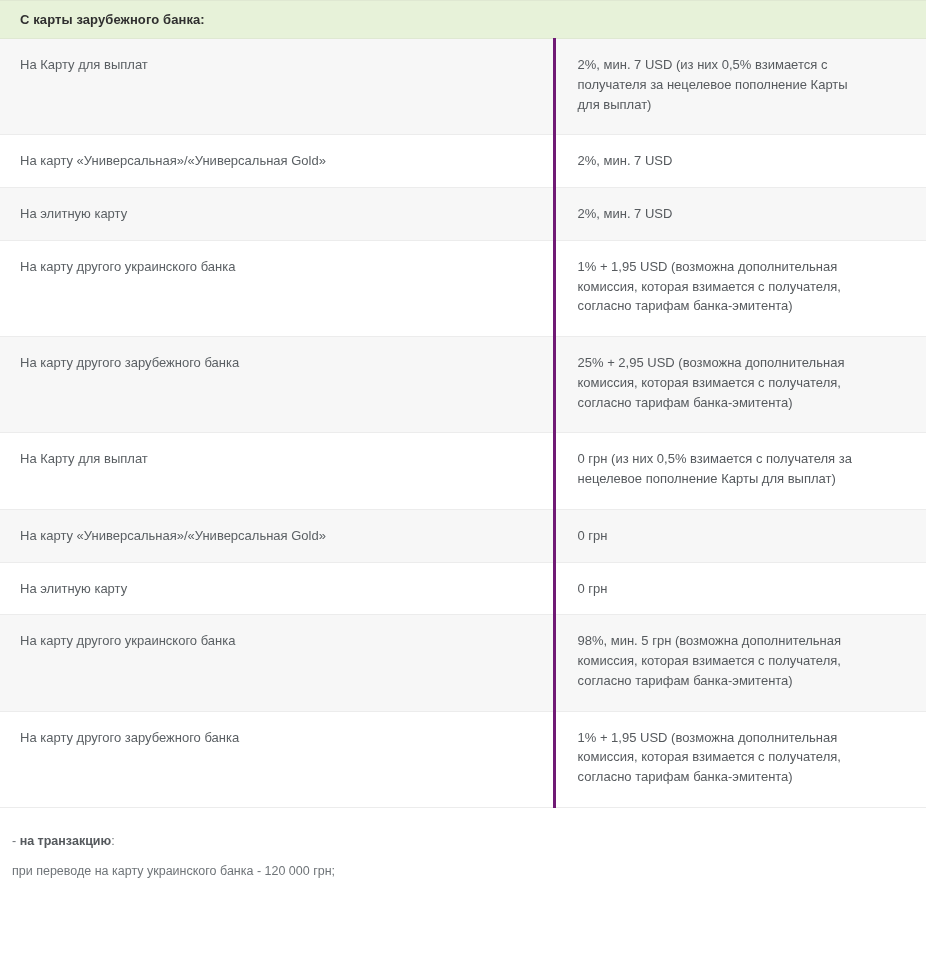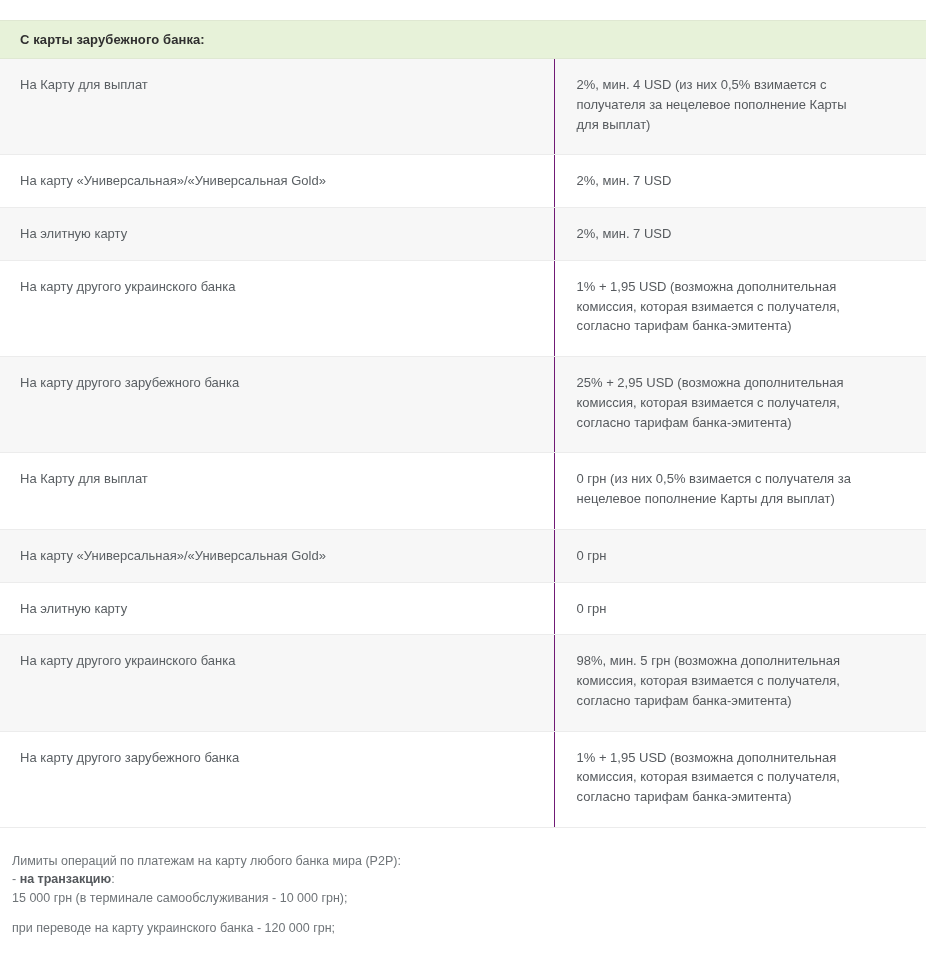--- a/index.html
+++ b/index.html
@@ -22,21 +22,20 @@
     box-sizing: border-box;
   }
 
   
   .tariff-table {
     width: 926px;
     border-collapse: collapse;
     table-layout: fixed;
     border-top: 1px solid #e2e2e2;
     border-bottom: 1px solid #e2e2e2;
-    margin-top: 20px;
   }
 
   .tariff-table col.col-label { width: 554px; }
   .tariff-table col.col-value { width: 372px; }
 
   .tariff-table tr.section-row td {
     background: #e7f2d9;
     border-top: 1px solid #dfe8d2;
     border-bottom: 1px solid #dfe8d2;
     padding: 11px 0 11px 20px;
@@ -49,21 +48,21 @@
   .tariff-table tr.data-row td {
     padding: 16px 18px 16px 20px;
     font-size: 13px;
     line-height: 1.52;
     color: #565a5e;
     vertical-align: top;
     border-bottom: 1px solid #ececec;
   }
 
   .tariff-table tr.data-row td.cell-label {
-    border-right: 1px solid #701a75;
+    border-right: 3px solid #701a75;
     color: #5a5f63;
   }
 
   .tariff-table tr.data-row.odd td {
     background: #f7f7f7;
   }
   .tariff-table tr.data-row.even td {
     background: #ffffff;
   }
 
@@ -97,21 +96,21 @@
       <col class="col-value">
     </colgroup>
     <tbody>
 
       <tr class="section-row">
         <td colspan="2">С карты зарубежного банка:</td>
       </tr>
 
       <tr class="data-row odd tall">
         <td class="cell-label">На Карту для выплат</td>
-        <td class="cell-value">2%, мин. 4 USD (из них 0,5% взимается с получателя за нецелевое пополнение Карты для выплат)</td>
+        <td class="cell-value">2%, мин. 7 USD (из них 0,5% взимается с получателя за нецелевое пополнение Карты для выплат)</td>
       </tr>
 
       <tr class="data-row even">
         <td class="cell-label">На карту «Универсальная»/«Универсальная Gold»</td>
         <td class="cell-value">2%, мин. 7 USD</td>
       </tr>
 
       <tr class="data-row odd">
         <td class="cell-label">На элитную карту</td>
         <td class="cell-value">2%, мин. 7 USD</td>
@@ -150,23 +149,21 @@
 
       <tr class="data-row even tall">
         <td class="cell-label">На карту другого зарубежного банка</td>
         <td class="cell-value">1% + 1,95 USD (возможна дополнительная комиссия, которая взимается с получателя, согласно тарифам банка-эмитента)</td>
       </tr>
 
     </tbody>
   </table>
 
   <div class="limits">
-    <div class="line">Лимиты операций по платежам на карту любого банка мира (Р2Р):</div>
 
     <div class="line bold-lead"><span>- </span><b>на транзакцию</b><span>:</span></div>
-    <div class="line">15 000 грн (в терминале самообслуживания - 10 000 грн);</div>
     <div class="gap"></div>
 
     <div class="line">при переводе на карту украинского банка - 120 000 грн;</div>
 
   </div>
 
 </div>
 
 </body></html>

